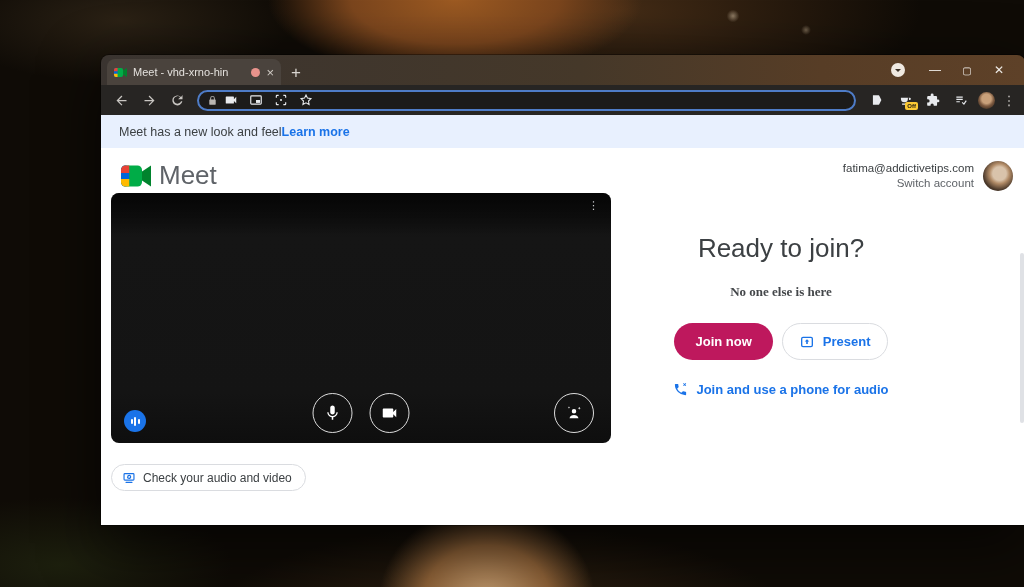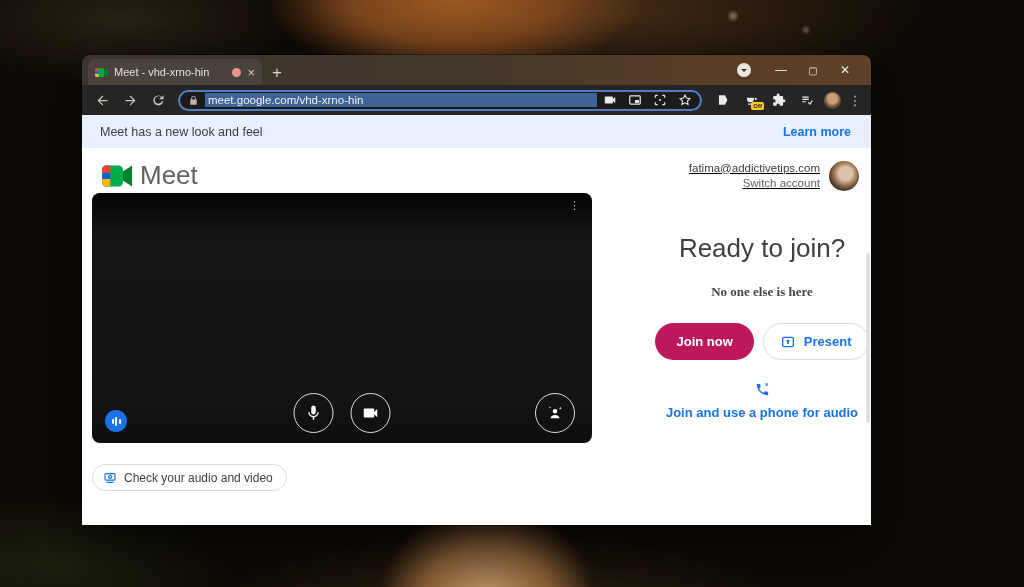--- a/index.html
+++ b/index.html
@@ -13,21 +13,21 @@
       radial-gradient(ellipse 260px 110px at 455px 0px, #9c5a22 0%, #7a451d 40%, rgba(60,35,15,0) 72%),
       radial-gradient(ellipse 430px 150px at 620px 10px, rgba(110,70,35,.55), rgba(110,70,35,0) 70%),
       radial-gradient(ellipse 250px 90px at 120px 20px, rgba(70,55,35,.5), rgba(70,55,35,0) 70%),
       radial-gradient(ellipse 150px 130px at 487px 600px, #c09a6f 0%, #8a5f36 42%, rgba(40,25,12,0) 72%),
       radial-gradient(ellipse 420px 170px at 500px 650px, rgba(95,65,32,.55), rgba(95,65,32,0) 75%),
       radial-gradient(ellipse 230px 90px at 60px 565px, rgba(40,48,20,.55), rgba(40,48,20,0) 75%);
     position:relative;
   }
 
   
-  .browser { position:absolute; left:82px; top:55px; width:789px; height:470px;
+  .browser { position:absolute; left:101px; top:55px; width:924px; height:470px;
     border-radius:8px 8px 0 0; box-shadow:0 0 0 1px rgba(0,0,0,.35), 0 18px 60px rgba(0,0,0,.65); }
 
   
   .titlebar { height:30px; border-radius:8px 8px 0 0; display:flex; align-items:flex-end;
     background:linear-gradient(90deg,#3a3430 0%,#453829 52%,#573d26 78%,#5e4128 100%); position:relative; }
   .tab { margin-left:6px; width:174px; height:26px; background:#4a433d; border-radius:8px 8px 0 0;
     display:flex; align-items:center; padding:0 7px; gap:6px; }
   .tab-title { color:#e4e1dd; font-size:11px; flex:1; white-space:nowrap; overflow:hidden; }
   .rec-dot { width:9px; height:9px; border-radius:50%; background:#e8938c; flex:none; }
   .tab-close { color:#cfcac4; font-size:13px; line-height:1; cursor:default; flex:none; }
@@ -57,31 +57,31 @@
   .off-badge { position:absolute; right:-2px; bottom:1px; background:#fbc934; color:#201a10;
     font-size:6px; font-weight:bold; padding:0 2px; border-radius:2px; line-height:8px; }
   .tb-avatar { width:17px; height:17px; border-radius:50%; flex:none;
     background:radial-gradient(circle at 50% 40%, #c8a07a 0 35%, #7d5a40 55%, #2f231a 90%); }
   .kebab { color:#c9c6c2; font-size:13px; letter-spacing:0; width:16px; text-align:center; }
 
   
   .viewport { height:410px; background:#ffffff; position:relative; overflow:hidden; }
 
   .banner { height:33px; background:#e8f0fe; display:flex; align-items:center;
-    justify-content:space-between; padding:0 20px 0 18px; }
+    justify-content:flex-start; padding:0 20px 0 18px; }
   .banner-msg { font-size:12.5px; color:#3c4043; }
   .banner-link { font-size:12.5px; color:#1a73e8; font-weight:bold; cursor:pointer; }
 
   .meet-header { display:flex; align-items:center; justify-content:space-between;
     padding:12px 12px 0 20px; }
   .brand { display:flex; align-items:center; gap:8px; }
   .brand svg { width:30px; height:24px; display:block; }
   .brand-name { font-size:26px; color:#5f6368; }
   .account { display:flex; align-items:center; gap:9px; }
-  .account-text { text-align:right; line-height:1.3;text-decoration:underline; }
+  .account-text { text-align:right; line-height:1.3; }
   .account-email { font-size:11.5px; color:#3c4043; }
   .switch-account { font-size:11.5px; color:#5f6368; cursor:pointer; }
   .hdr-avatar { width:30px; height:30px; border-radius:50%;
     background:radial-gradient(circle at 55% 42%, #d9c3ab 0 28%, #b08a66 42%, #4a382a 68%, #2b211a 100%); }
 
   
   .video { position:absolute; left:10px; top:78px; width:500px; height:250px; border-radius:8px;
     background:linear-gradient(180deg,#0b0b0b 0%,#151515 18%,#141414 80%,#0e0e0e 100%); overflow:hidden; }
   .video-topgrad { position:absolute; left:0; top:0; right:0; height:42px;
     background:linear-gradient(180deg, rgba(0,0,0,.55), rgba(0,0,0,0)); }
@@ -109,21 +109,21 @@
   .join-sub { margin-top:20px; font-size:13px; color:#44474a; font-weight:bold;font-family:Liberation Serif, serif; }
   .join-row { margin-top:23px; display:flex; justify-content:center; gap:9px; }
   .join-now { height:37px; padding:0 21px; border:none; border-radius:19px; background:#be185d;
     color:#fff; font-size:13px; font-weight:bold; font-family:inherit; cursor:pointer;
     display:inline-flex; align-items:center; }
   .present { height:37px; padding:0 16px; border:1px solid #dadce0; border-radius:19px; background:#fff;
     color:#1a73e8; font-size:13px; font-weight:bold; font-family:inherit; cursor:pointer;
     display:inline-flex; align-items:center; gap:8px; }
   .present svg { width:16px; height:16px; display:block; }
   .phone-link { margin-top:22px; display:flex; justify-content:center; align-items:center; gap:8px;
-    color:#1a73e8; font-size:13px; font-weight:bold; cursor:pointer;flex-direction:column; }
+    color:#1a73e8; font-size:13px; font-weight:bold; cursor:pointer; }
   .phone-link svg { width:15px; height:15px; fill:#1a73e8; }
 
   .scroll-thumb { position:absolute; right:1px; top:138px; width:4px; height:170px;
     background:#dfe1e5; border-radius:2px; }
 </style>
 </head>
 <body>
 
 <div class="browser">
 
@@ -165,21 +165,20 @@
           <path d="M17.65 6.35A8 8 0 1 0 19.73 13h-2.08a6 6 0 1 1-1.41-6.24L13 10h7V3z"></path>
         </svg>
     </span>
 
     <div class="addressbar">
       <span class="lock-icon">
         <svg viewBox="0 0 24 24">
             <path d="M7 10V7a5 5 0 0 1 10 0v3h1a1 1 0 0 1 1 1v9a1 1 0 0 1-1 1H6a1 1 0 0 1-1-1v-9a1 1 0 0 1 1-1h1zm2 0h6V7a3 3 0 0 0-6 0v3z"></path>
           </svg>
       </span>
-      <span class="url">meet.google.com/vhd-xrno-hin</span>
       <span class="inbar-icons">
         <svg viewBox="0 0 24 24" fill="#e8eaed">
             <path d="M17 10.5V7c0-.55-.45-1-1-1H4c-.55 0-1 .45-1 1v10c0 .55.45 1 1 1h12c.55 0 1-.45 1-1v-3.5l4 4v-11l-4 4z"></path>
           </svg>
         <svg viewBox="0 0 24 24" fill="none" stroke="#e8eaed" stroke-width="2">
             <rect x="3" y="5" width="18" height="14" rx="1.5"></rect>
             <rect x="12" y="12" width="7" height="5" fill="#e8eaed" stroke="none"></rect>
           </svg>
         <svg viewBox="0 0 24 24" fill="none" stroke="#e8eaed" stroke-width="2">
             <path d="M4 8V5a1 1 0 0 1 1-1h3M16 4h3a1 1 0 0 1 1 1v3M20 16v3a1 1 0 0 1-1 1h-3M8 20H5a1 1 0 0 1-1-1v-3"></path>

